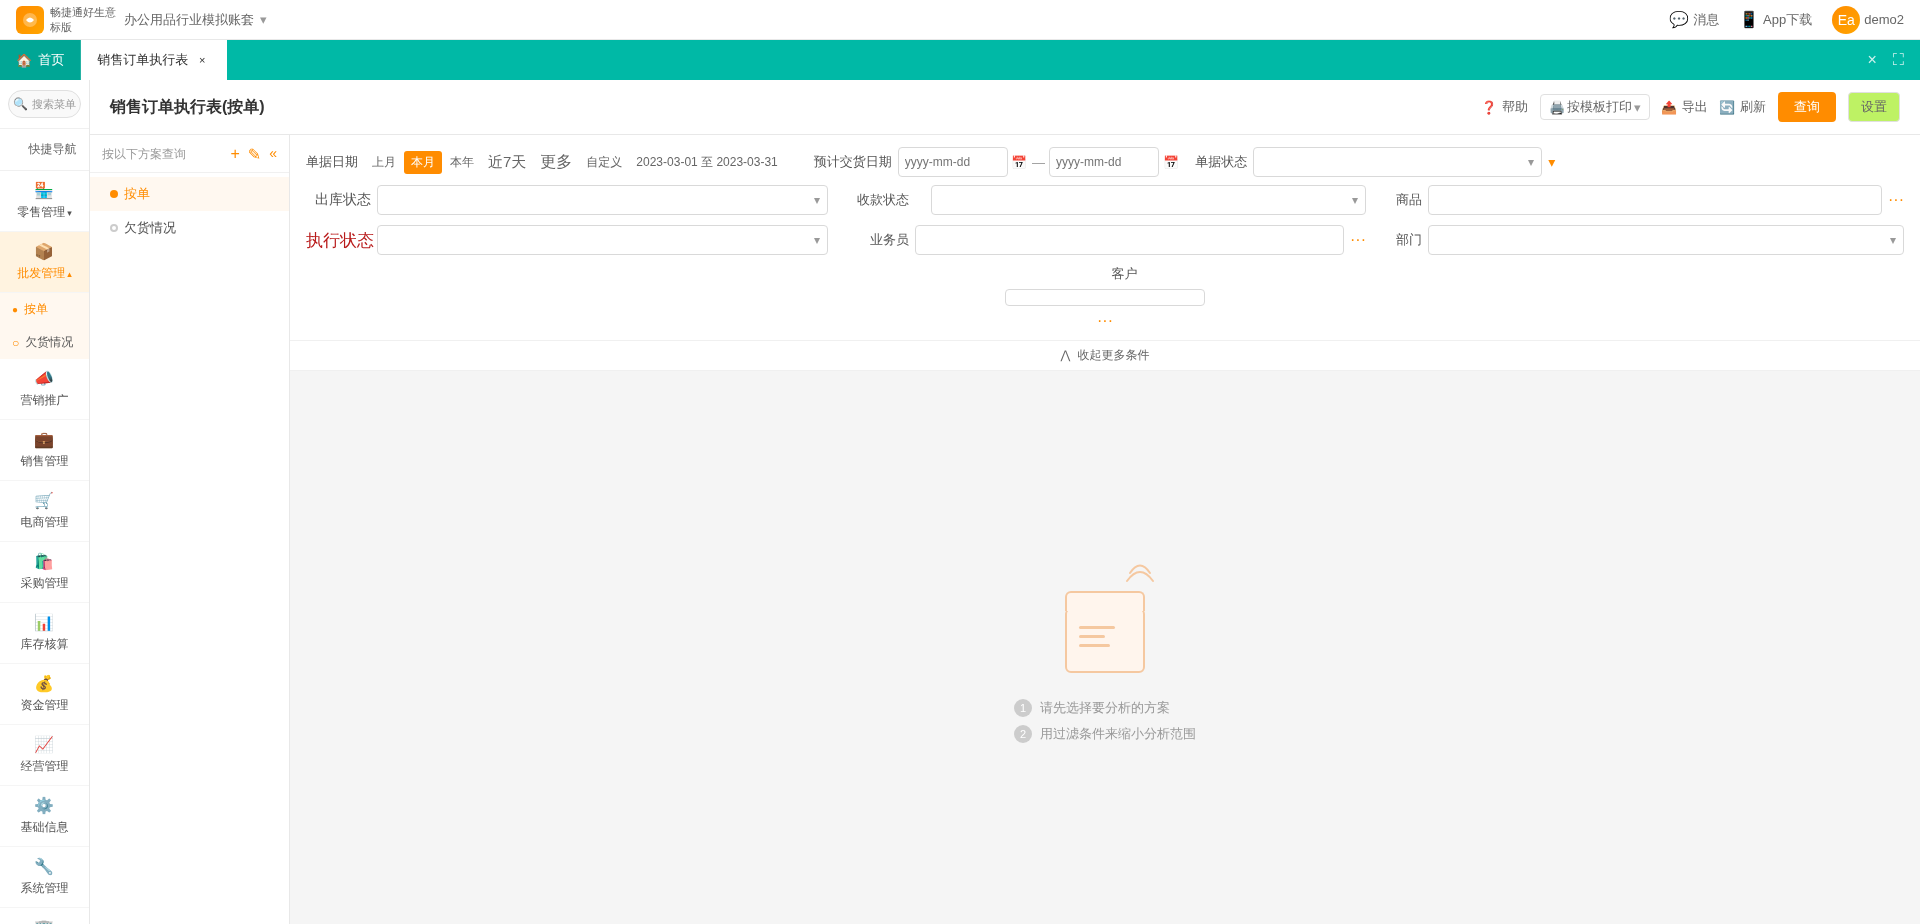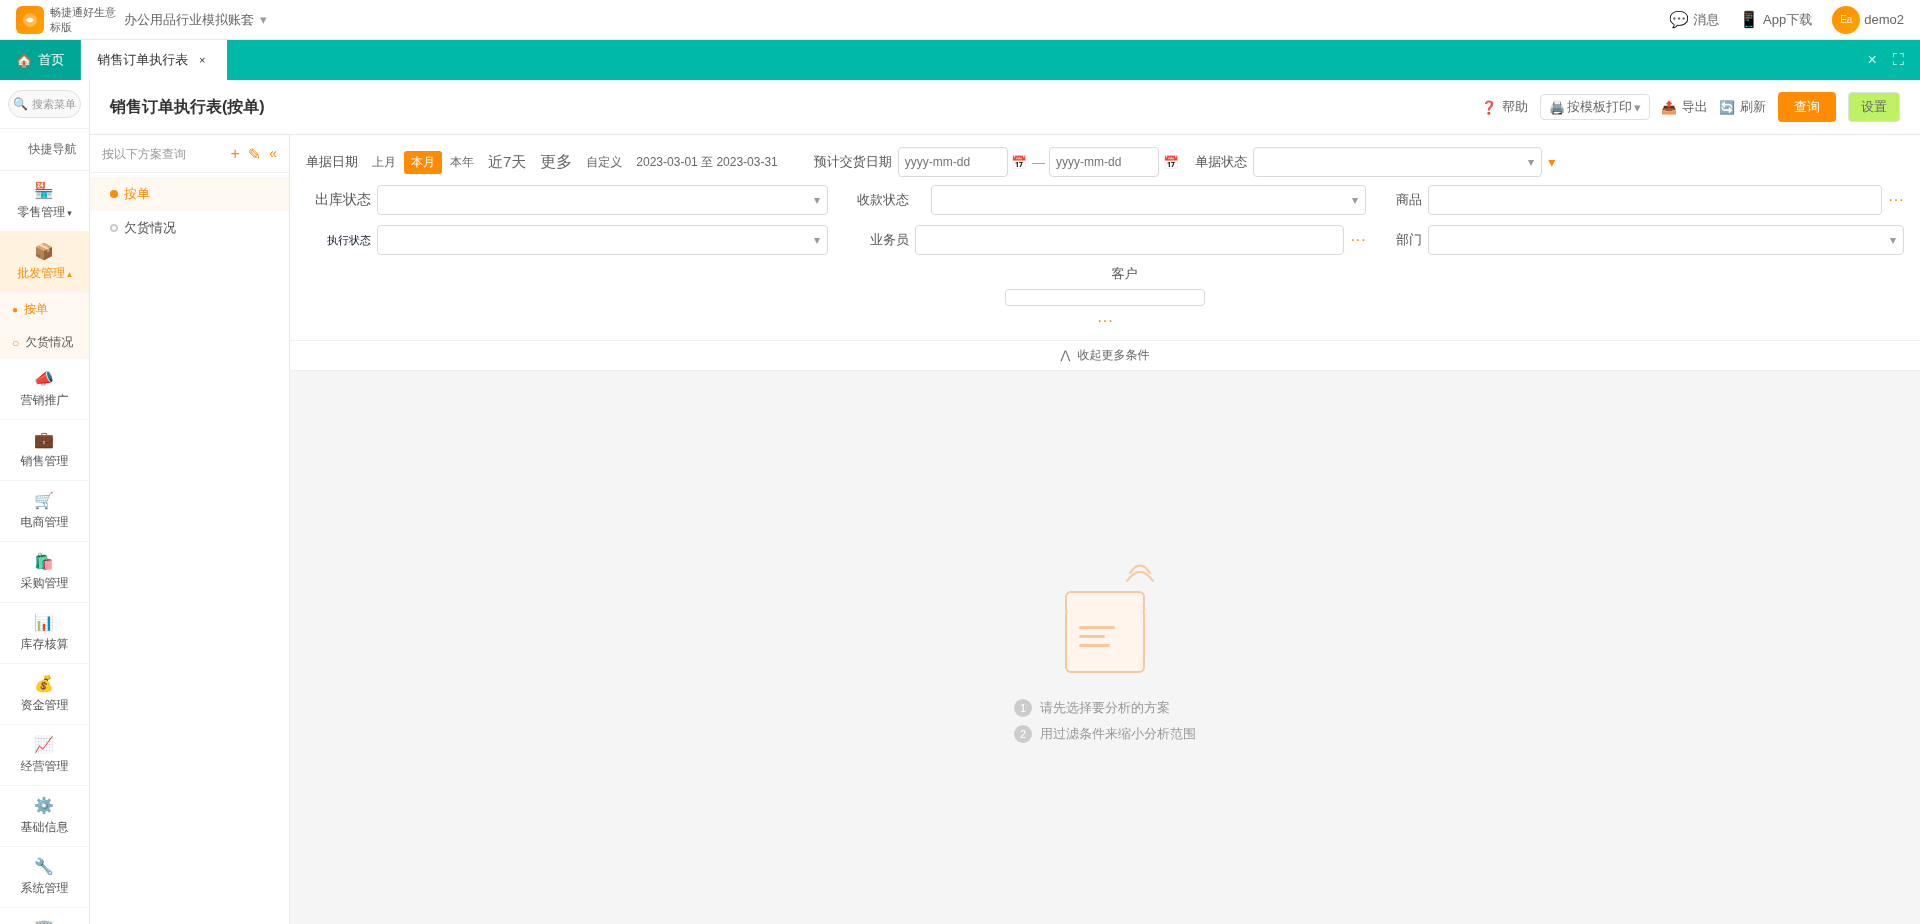--- a/index.html
+++ b/index.html
@@ -470,21 +470,21 @@
     <div class="header-action">
       <span style="font-size:16px;">💬</span>
       <span>消息</span>
     </div>
     <div class="header-action">
       <span style="font-size:16px;">📱</span>
       <span>App下载</span>
     </div>
     <div class="header-action">
       <div class="user-avatar">
-        <span style="font-size:10px;">Ea</span>
+        <span style="font-size:14px;">Ea</span>
       </div>
       <span>demo2</span>
     </div>
   </div>
 </div>
 
 <div class="tab-bar">
   <div class="tab-item home">
     <span>🏠</span>
     <span>首页</span>
@@ -694,21 +694,21 @@
             <div style="display:flex; align-items:center; gap:6px;">
               <span style="font-size:13px;color:#555;white-space:nowrap;width:40px;text-align:right;">商品</span>
               <input class="filter-item-input" style="flex: 1 1 0%;">
               <span style="color:#ff8c00;cursor:pointer;font-size:16px;">···</span>
             </div>
           </div>
 
           <div style="display:grid; grid-template-columns:repeat(3, 1fr); gap:8px 16px; padding:0 16px 10px;">
 
             <div style="display:flex; align-items:center; gap:6px;">
-              <span style="font-size:11px;color:#0f172a;white-space:nowrap;width:65px;text-align:right;">执行状态</span>
+              <span style="font-size:17px;color:#b91c1c;white-space:nowrap;width:65px;text-align:right;">执行状态</span>
               <div class="select-with-arrow" style="flex:1;">
                 <select>
                   <option value=""></option>
                 </select>
               </div>
             </div>
 
             <div style="display:flex; align-items:center; gap:6px;">
               <span style="font-size:13px;color:#555;white-space:nowrap;width:65px;text-align:right;">业务员</span>
               <input class="filter-item-input" style="flex: 1 1 0%;">

